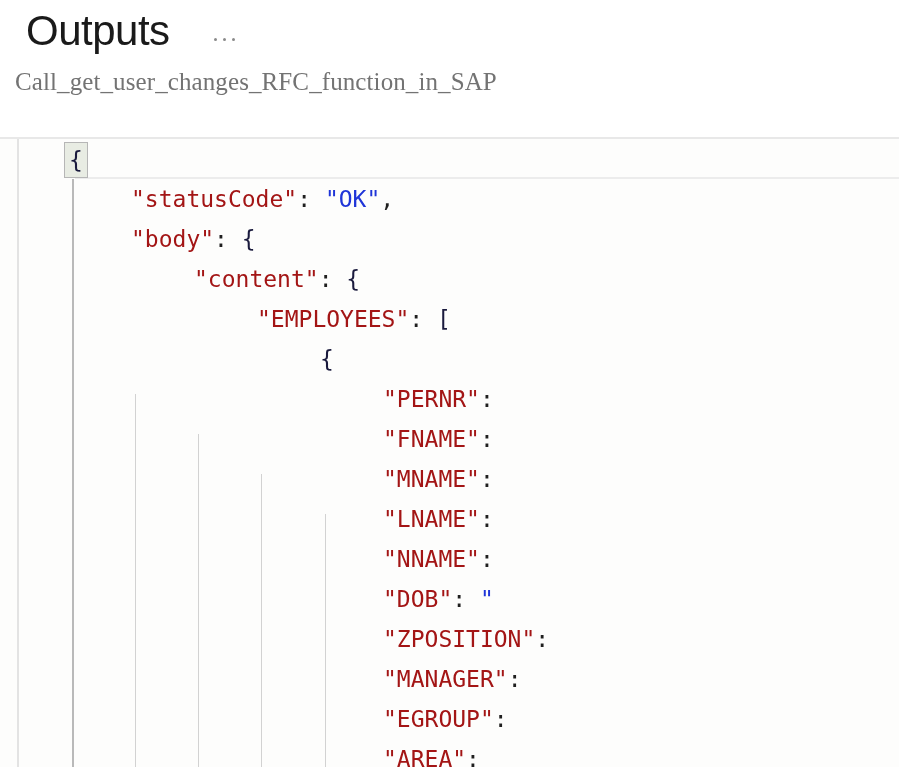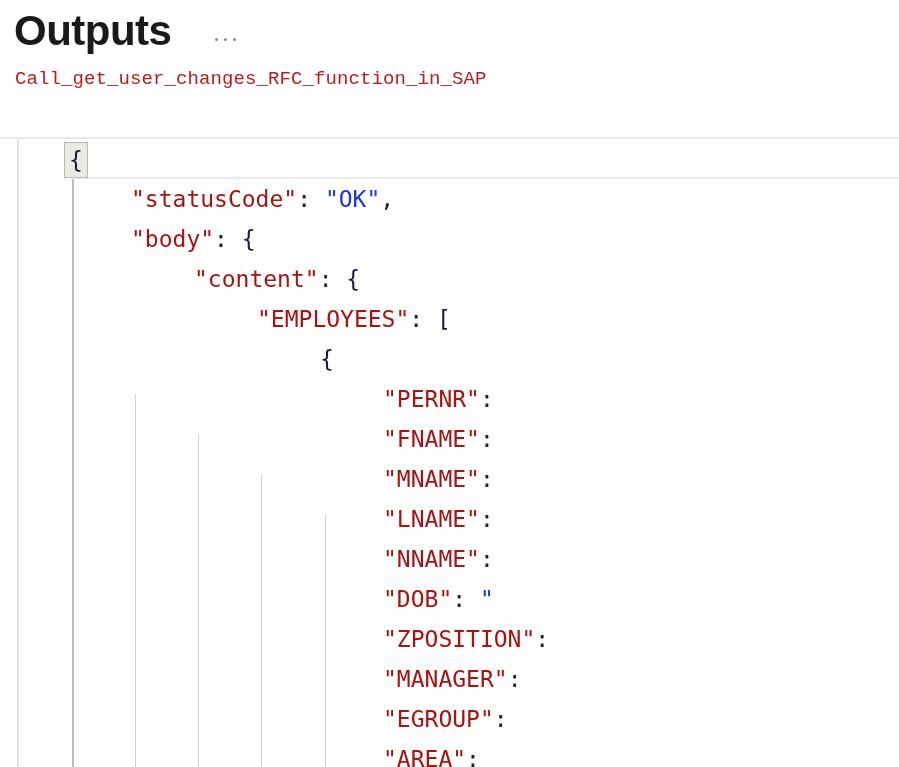--- a/index.html
+++ b/index.html
@@ -27,24 +27,25 @@
   .title-row {
     position: absolute;
     left: 14px;
     top: 6px;
     display: flex;
     align-items: center;
   }
   .page-title {
     font-family: "Liberation Sans", sans-serif;
     font-size: 42px;
-    font-weight: bold;
+    font-weight: normal;
     color: #1a1a1a;
     letter-spacing: -0.5px;
     line-height: 50px;
+    margin-left: 12px;
   }
   .overflow-menu {
     margin-left: 42px;
     margin-top: 16px;
     display: flex;
     align-items: center;
     gap: 6px;
     padding: 4px 2px;
     cursor: pointer;
   }
@@ -52,23 +53,23 @@
     width: 3px;
     height: 3px;
     background: #8a8a8a;
     border-radius: 50%;
     display: block;
   }
   .subtitle {
     position: absolute;
     left: 15px;
     top: 68px;
-    font-family: Liberation Mono, monospace;
-    font-size: 19px;
-    color: #b91c1c;
+    font-family: Liberation Serif, serif;
+    font-size: 25px;
+    color: #737373;
     letter-spacing: 0.1px;
     white-space: nowrap;
   }
 
   
   .code-viewer {
     position: absolute;
     left: 0;
     top: 137px;
     width: 899px;

